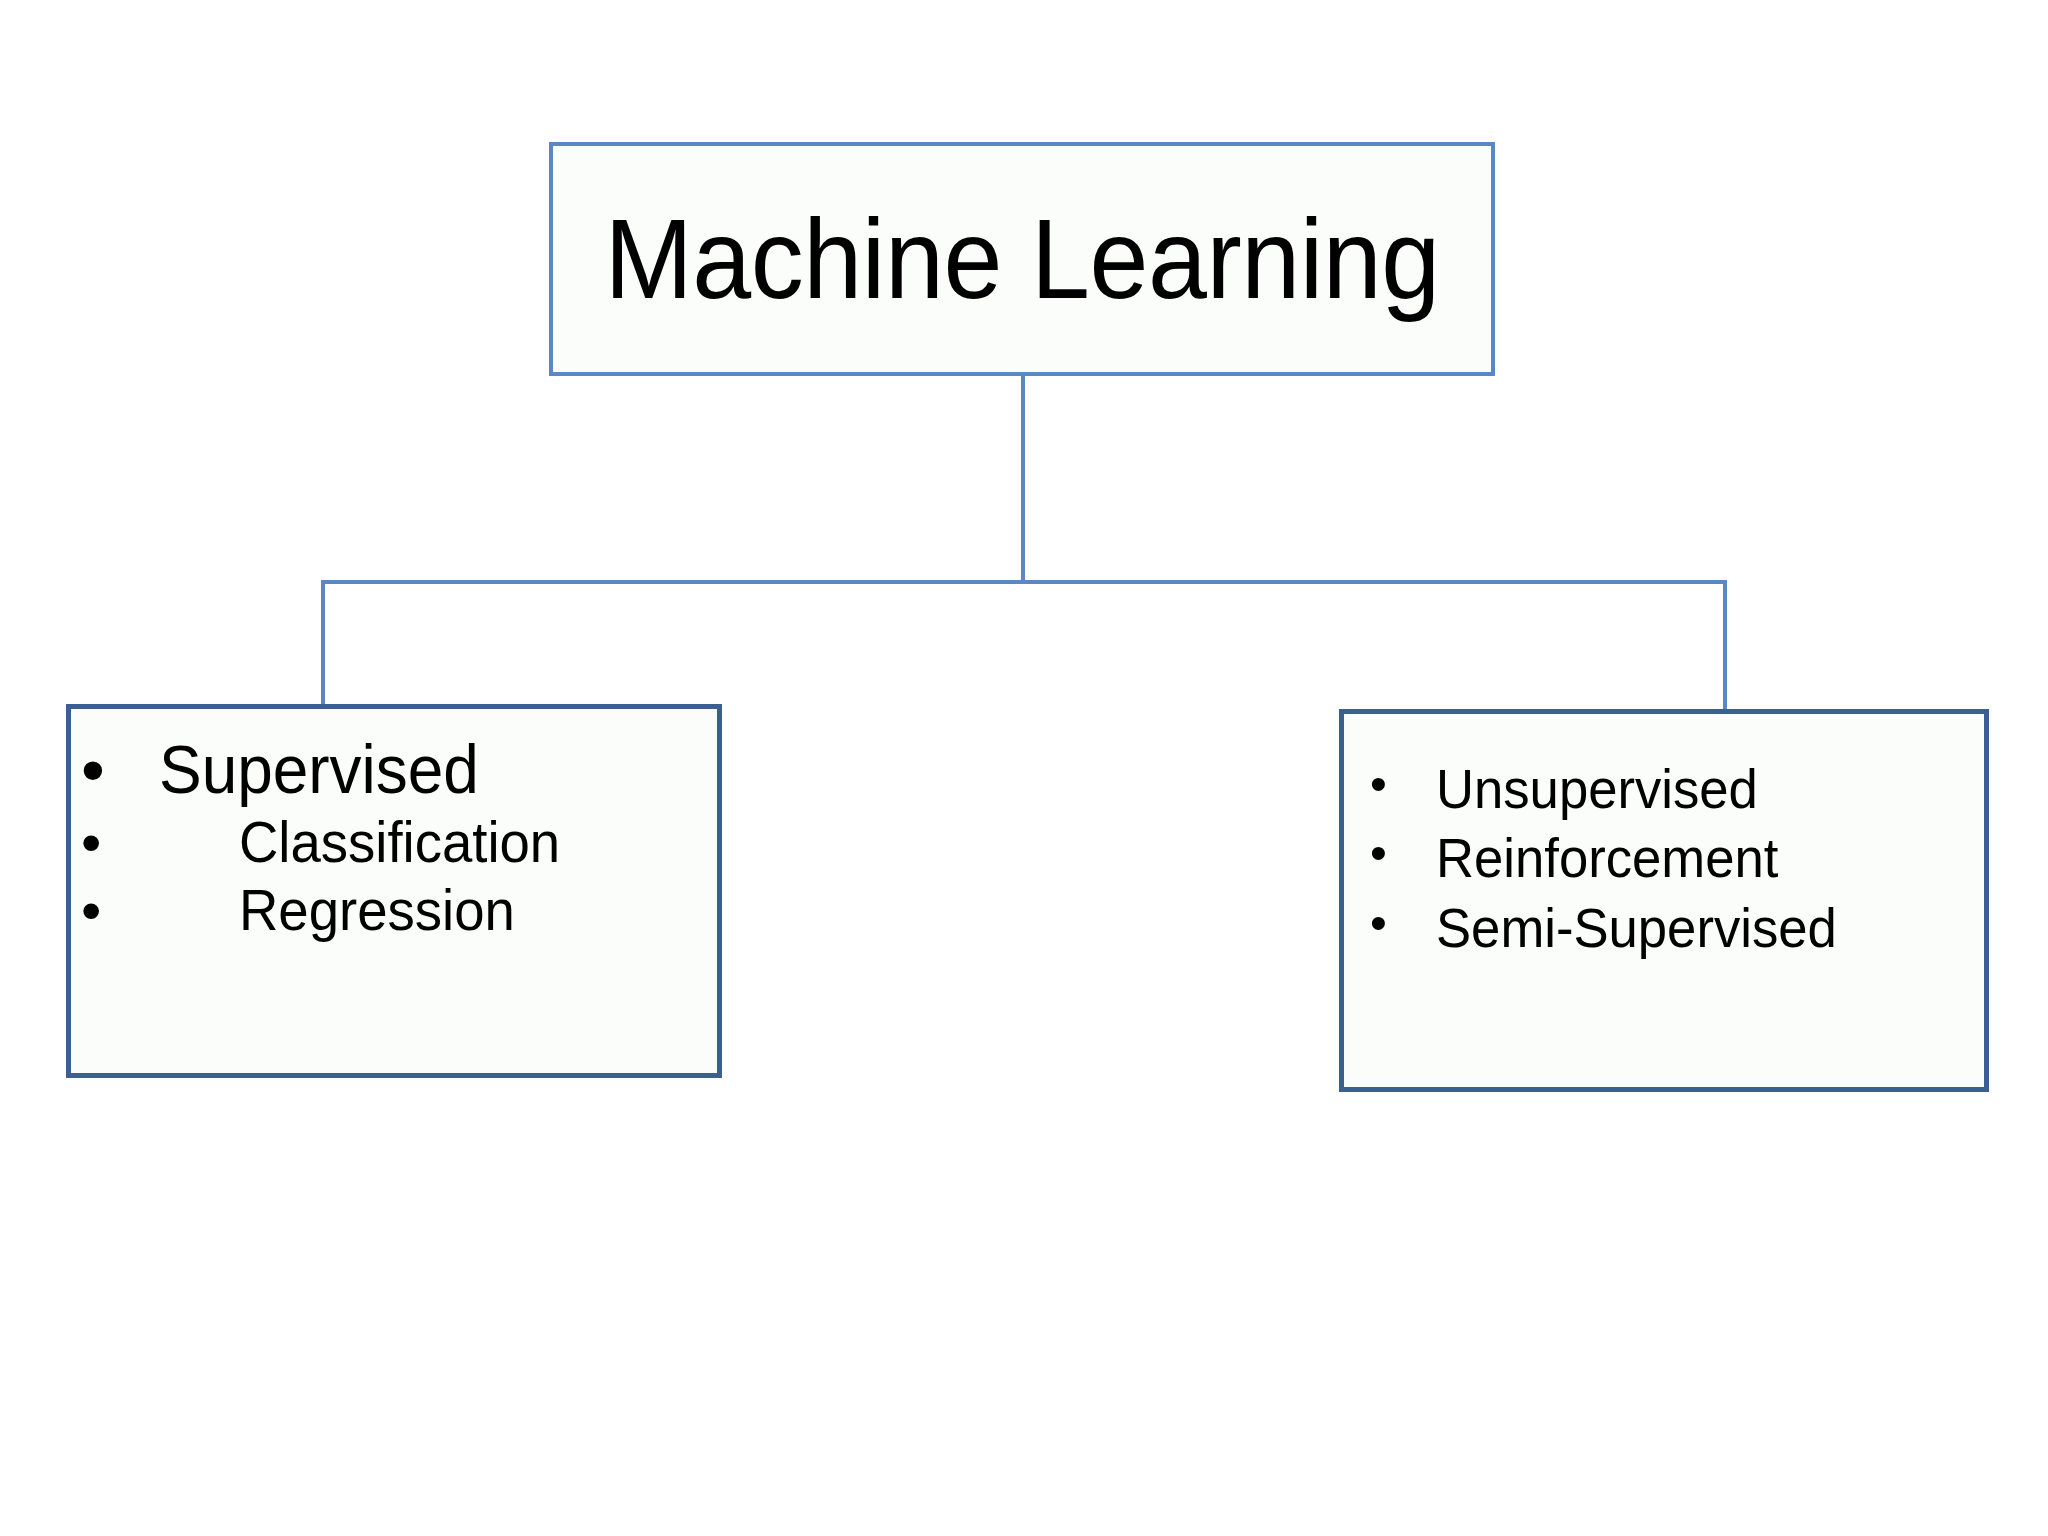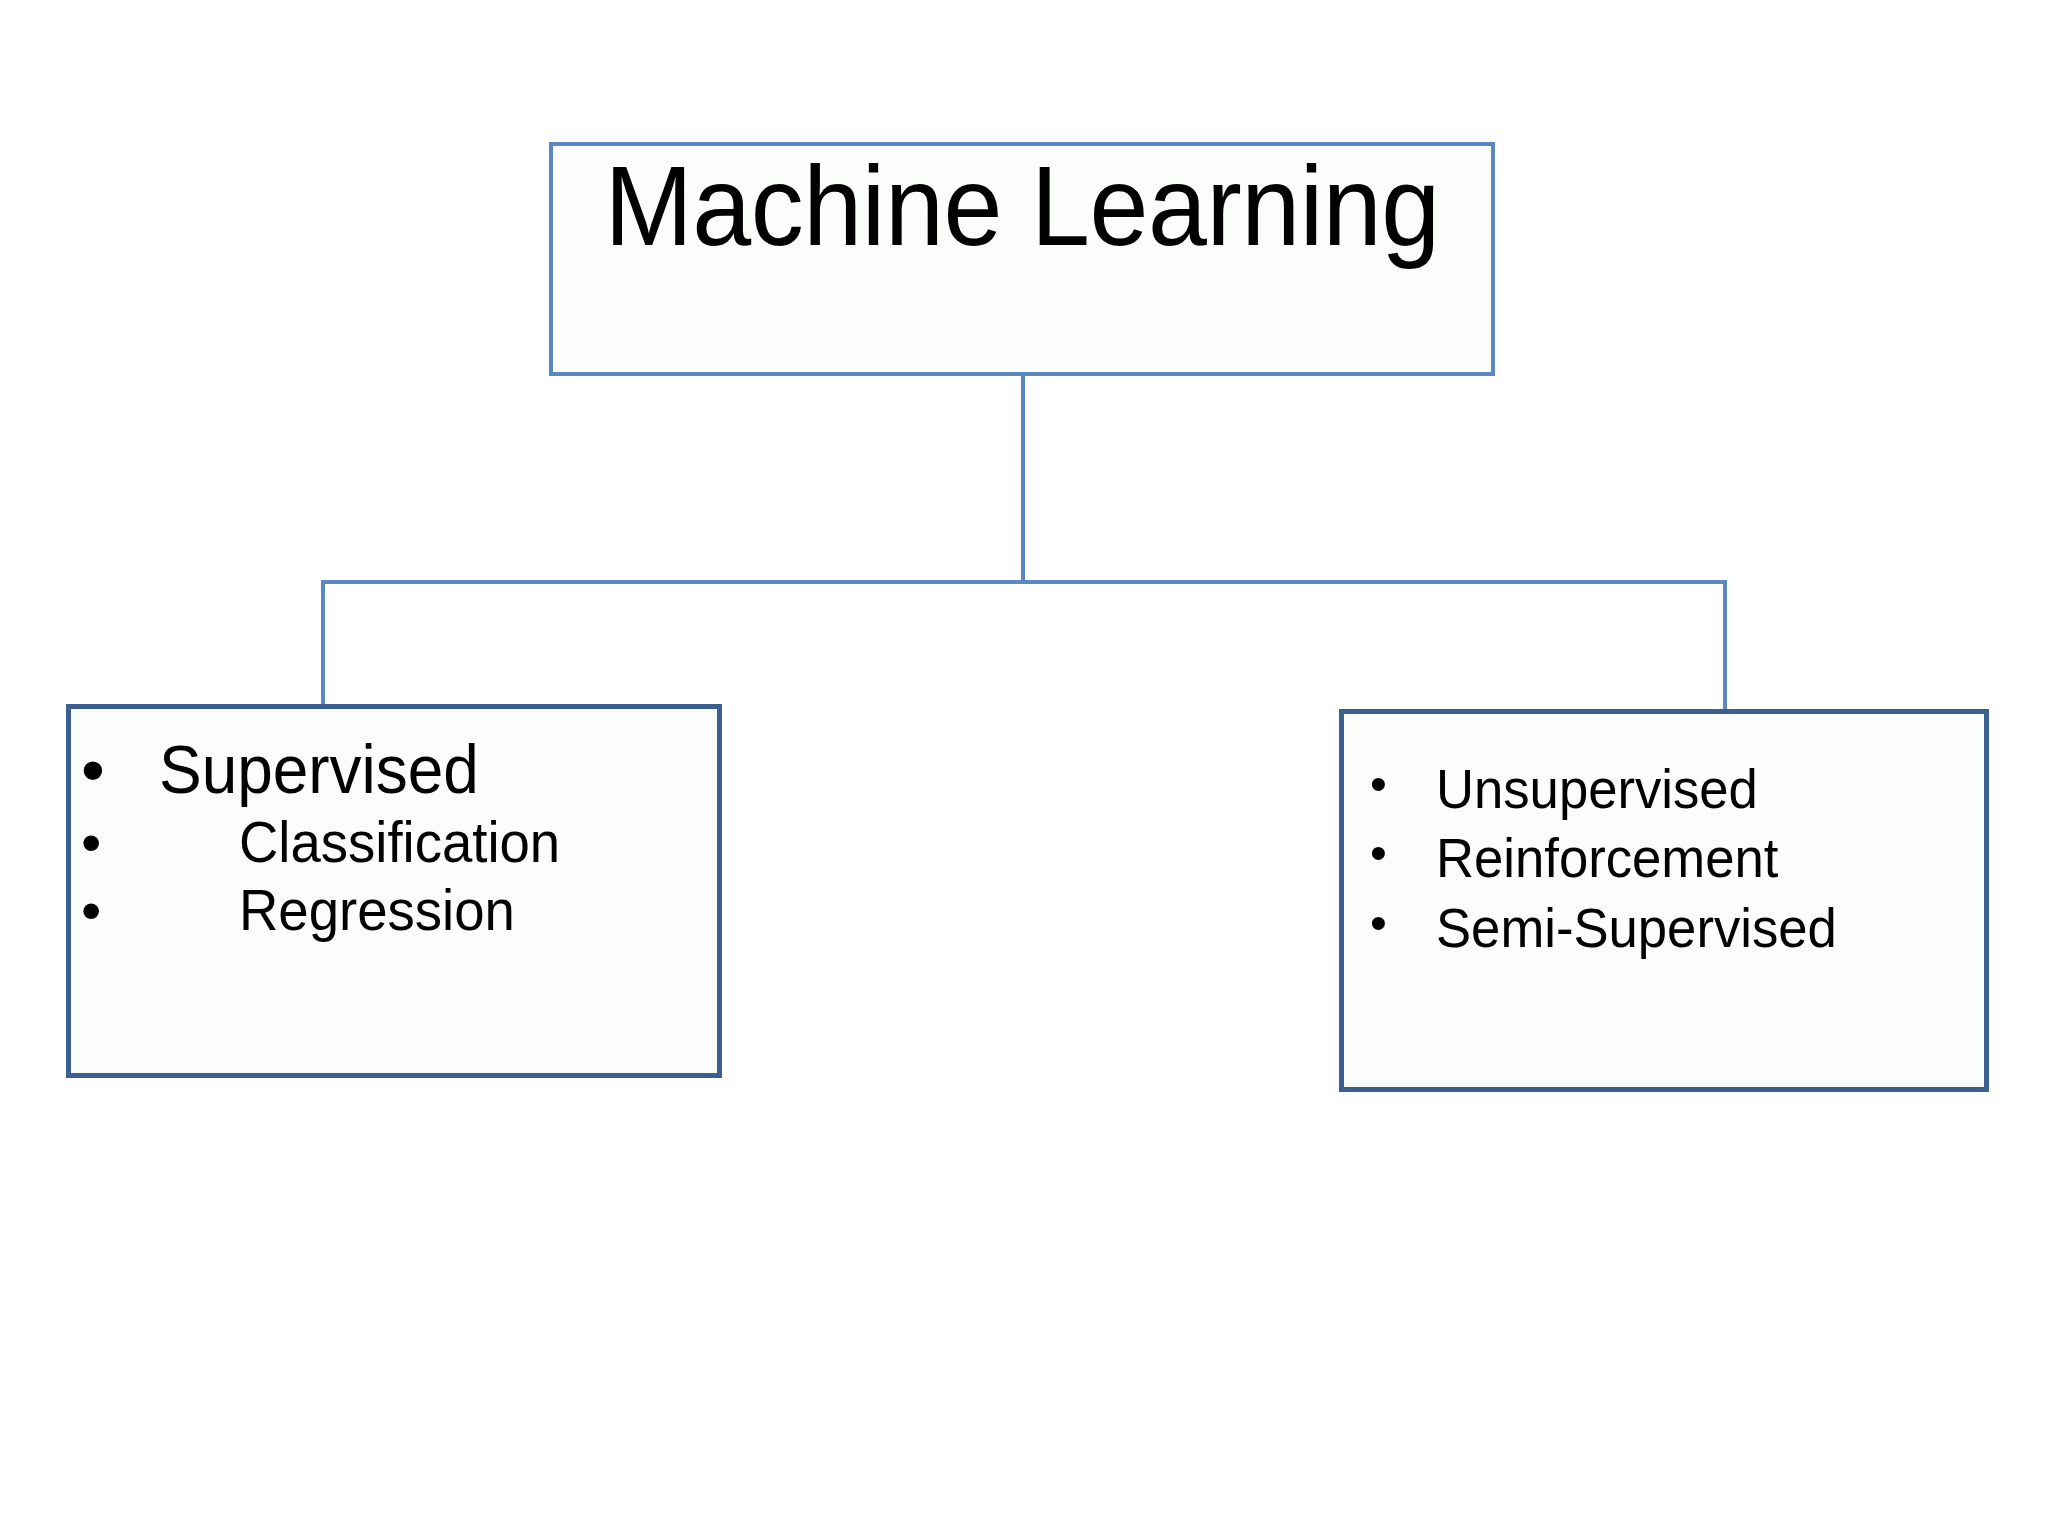--- a/index.html
+++ b/index.html
@@ -36,20 +36,21 @@
     background: #fbfdfa;
     box-sizing: border-box;
   }
   .node-root {
     left: 549px;
     top: 142px;
     width: 946px;
     height: 234px;
     border: 4px solid #5b88c4;
     display: flex;
+    align-items: center;
     justify-content: center;
   }
   .node-root .node-title {
     font-size: 114px;
     line-height: 1.05;
     letter-spacing: -0.5px;
     transform: scaleX(0.93);
     transform-origin: center;
     white-space: nowrap;
     color: #000000;

